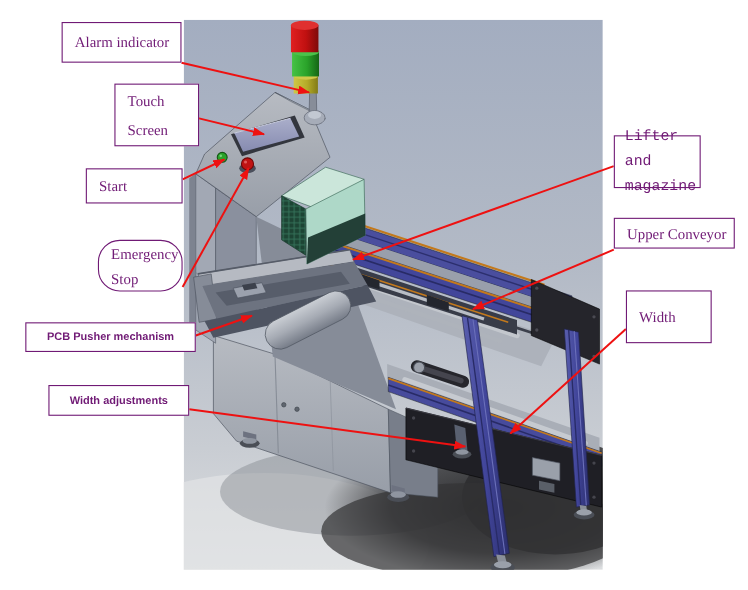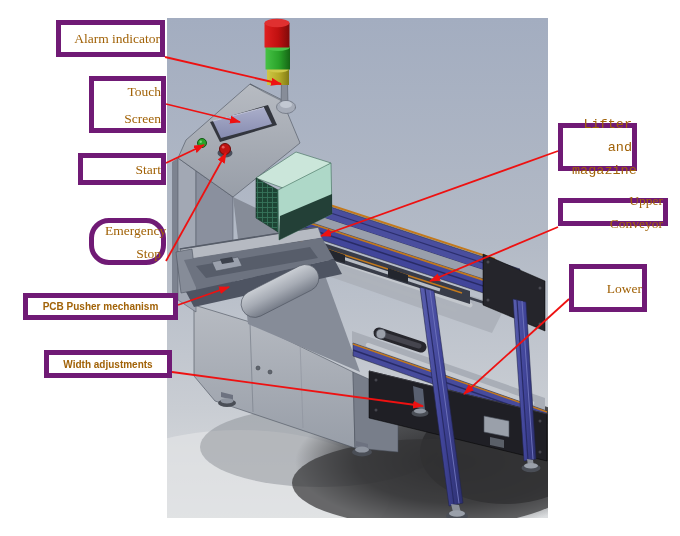--- a/index.html
+++ b/index.html
@@ -1,20 +1,20 @@
 <!DOCTYPE html>
 <html><head>
 <meta charset="utf-8">
 <style>
   html,body{margin:0;padding:0;background:#ffffff;}
   #canvas{position:relative;width:680px;height:536px;background:#ffffff;overflow:hidden;
           font-family:"Liberation Serif","DejaVu Serif",serif;}
   #scene{position:absolute;left:0;top:0;z-index:1;}
-  .lbl{position:absolute;background:#ffffff;border:5px solid #701a75;box-sizing:border-box;
-       display:flex;flex-direction:column;justify-content:center;color:#a16207;z-index:3;text-align:right;}
+  .lbl{position:absolute;background:#ffffff;border:1px solid #701a75;box-sizing:border-box;
+       display:flex;flex-direction:column;justify-content:center;color:#701a75;z-index:3;}
   .serif{font-family:"Liberation Serif","DejaVu Serif",serif;font-size:13.5px;padding-left:11px;}
   .sansb{font-family:"Liberation Sans","DejaVu Sans",sans-serif;font-weight:bold;font-size:10px;
          align-items:center;padding-left:0;}
   .ln{display:block;line-height:23px;}
   .ln27{line-height:27px;}
 </style>
 </head>
 <body>
 
 <div id="canvas">
@@ -258,21 +258,21 @@
     <line x1="558" y1="151" x2="321" y2="236" marker-end="url(#arr)"></line>
     <line x1="558" y1="227" x2="430" y2="281" marker-end="url(#arr)"></line>
     <line x1="569" y1="299" x2="464" y2="394" marker-end="url(#arr)"></line>
   </g>
 </svg>
 
 <div class="lbl serif" style="left:56px;top:20px;width:109px;height:37px;">
   <span class="ln">Alarm indicator</span>
 </div>
 
-<div class="lbl serif" style="left:89px;top:76px;width:77px;height:57px;">
+<div class="lbl serif" style="left:104px;top:76px;width:77px;height:57px;">
   <span class="ln ln27">Touch</span>
   <span class="ln ln27">Screen</span>
 </div>
 
 <div class="lbl serif" style="left:78px;top:153px;width:88px;height:32px;">
   <span class="ln">Start</span>
 </div>
 
 <div class="lbl serif" style="left:89px;top:218px;width:77px;height:47px;border-radius:20px;">
   <span class="ln">Emergency</span>
@@ -290,16 +290,16 @@
 <div class="lbl serif" style="left:558px;top:123px;width:79px;height:48px;padding-left:9px;font-family:Liberation Mono, monospace;">
   <span class="ln">Lifter and</span>
   <span class="ln">magazine</span>
 </div>
 
 <div class="lbl serif" style="left:558px;top:198px;width:110px;height:28px;">
   <span class="ln">Upper Conveyor</span>
 </div>
 
 <div class="lbl serif" style="left:569px;top:264px;width:78px;height:48px;">
-  <span class="ln">Lower</span>
+  <span class="ln">Width</span>
 </div>
 
 </div>
 
 </body></html>

